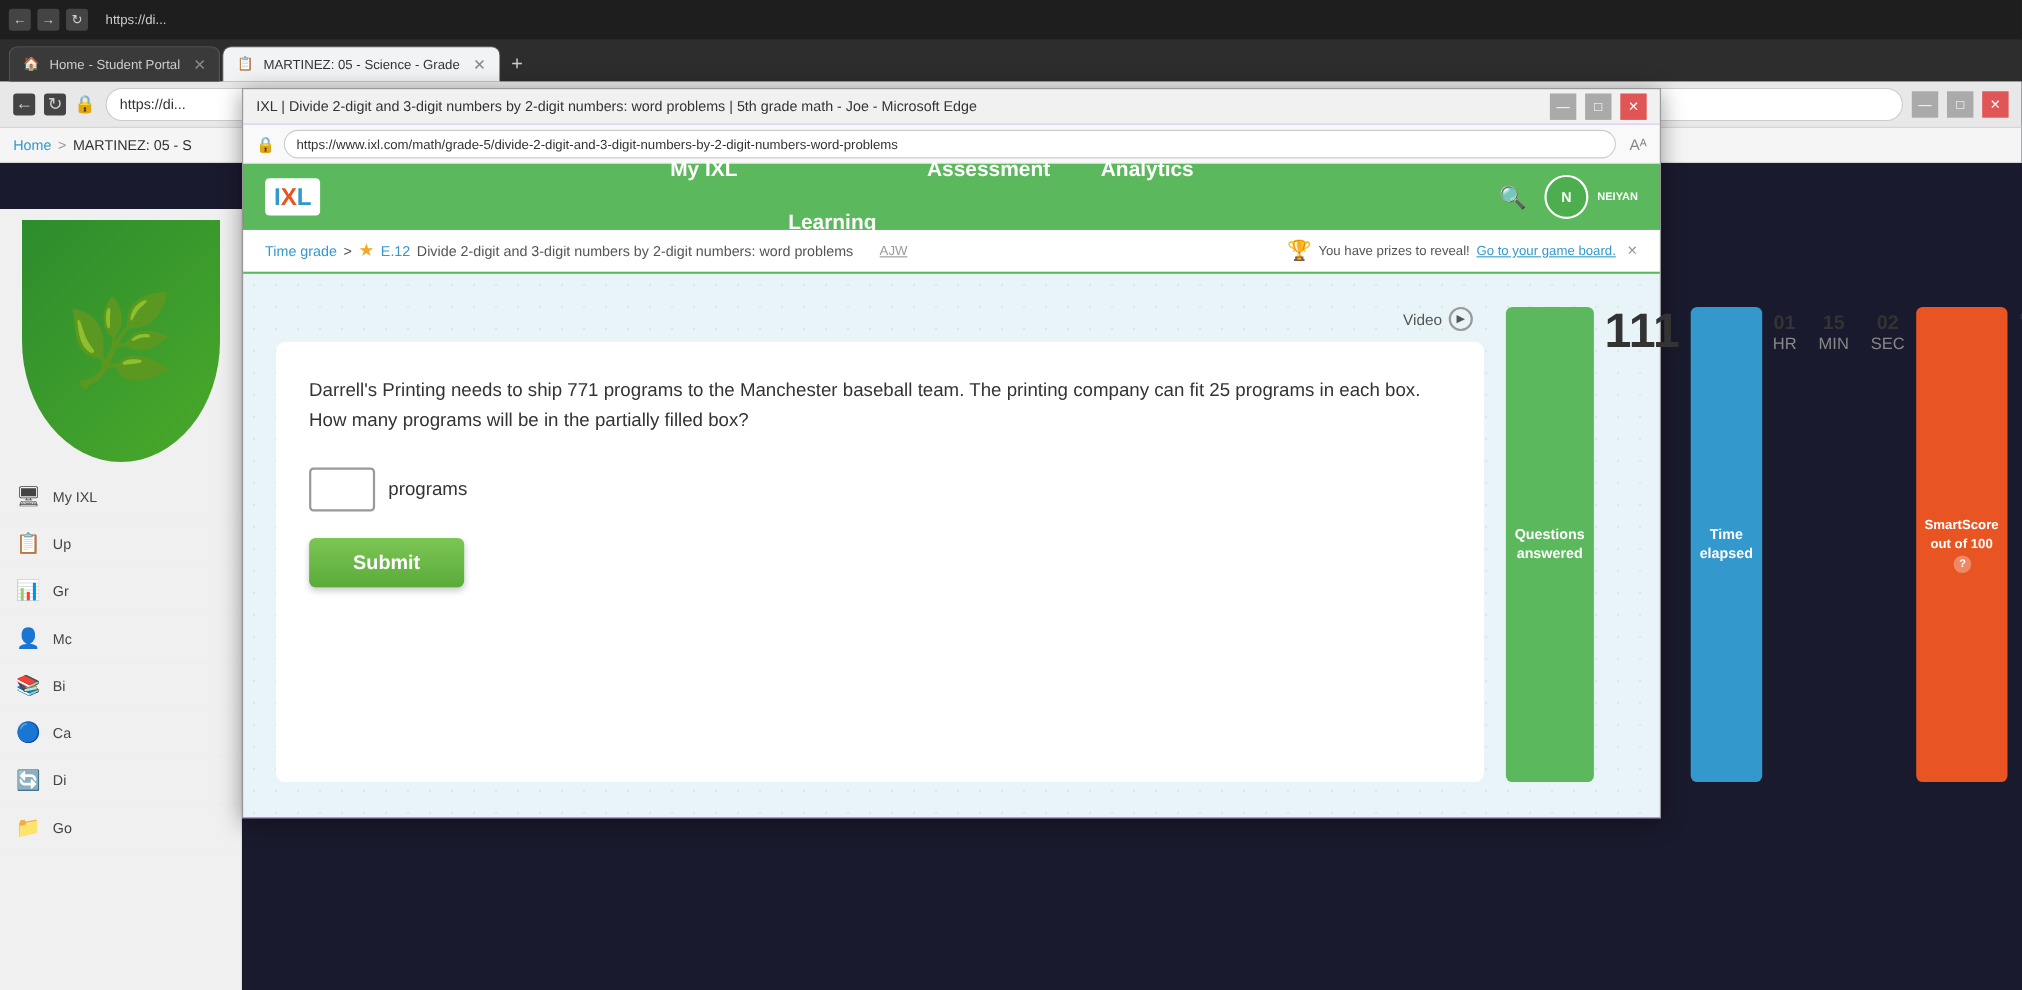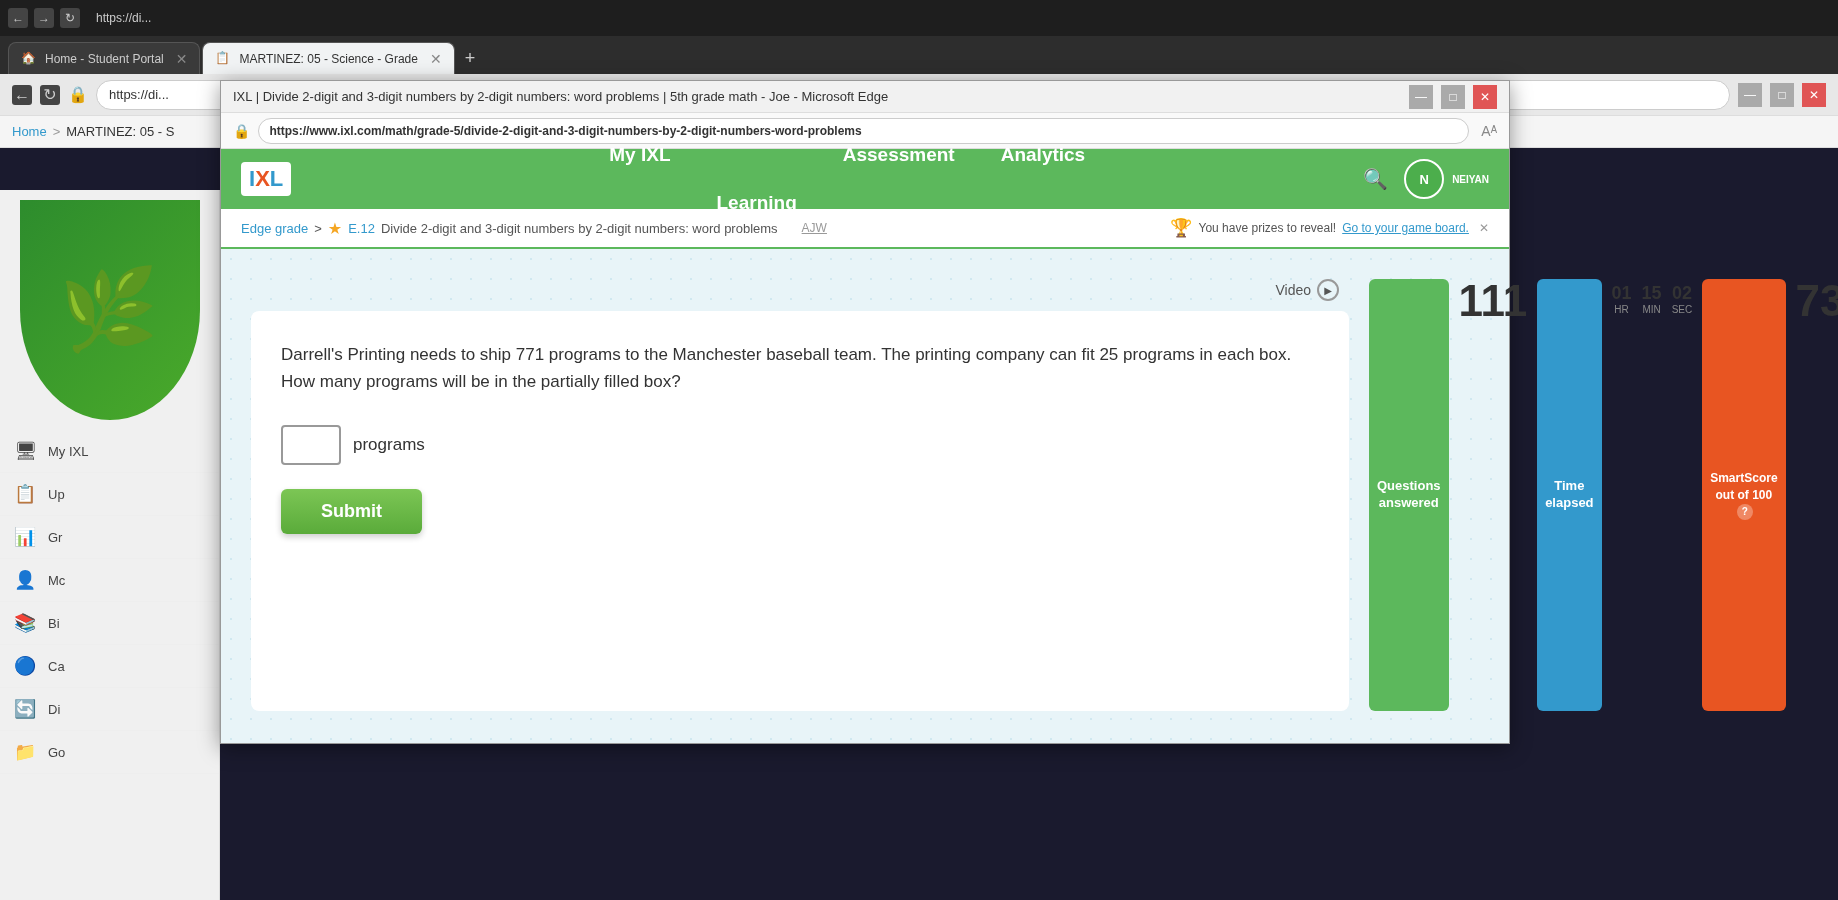--- a/index.html
+++ b/index.html
@@ -143,21 +143,20 @@
     }
     .popup-url-input {
       flex: 1;
       height: 26px;
       border: 1px solid #ccc;
       border-radius: 13px;
       padding: 0 10px;
       font-size: 12px;
       color: #333;
       background: white;
-      font-weight: bold;
     }
 
     
     .ixl-header {
       background: #5cb85c;
       height: 60px;
       display: flex;
       align-items: center;
       padding: 0 20px;
       gap: 0;
@@ -349,33 +348,33 @@
       padding: 10px 8px;
       font-size: 13px;
       font-weight: bold;
       text-align: center;
       line-height: 1.3;
       cursor: pointer;
     }
     .time-display {
       display: flex;
       justify-content: flex-end;
-      gap: 10px;
+      gap: 20px;
       padding: 4px 0;
     }
     .time-unit {
       text-align: center;
     }
     .time-value {
       font-size: 18px;
       font-weight: bold;
       color: #333;
     }
     .time-label {
-      font-size: 10px;
+      font-size: 15px;
       color: #888;
       text-transform: uppercase;
     }
     .smart-score-btn {
       background: #e85522;
       color: white;
       border: none;
       border-radius: 6px;
       padding: 8px 8px;
       font-size: 12px;
@@ -523,21 +522,21 @@
       <span class="nav-search">🔍</span>
       <div style="display:flex;align-items:center;">
         <div class="nav-user">
           <span>N</span>
         </div>
         <span class="nav-user-label">NEIYAN</span>
       </div>
     </div>
 
     <div class="ixl-breadcrumb">
-      <a style="color:#3399cc;text-decoration:none;">Edge grade</a>
+      <a style="color:#3399cc;text-decoration:none;">Time grade</a>
       <span>&gt;</span>
       <span class="grade-badge">★</span>
       <span style="color:#3399cc;">E.12</span>
       <span>Divide 2-digit and 3-digit numbers by 2-digit numbers: word problems</span>
       <span style="color:#999;margin-left:18px;font-size:12px;text-decoration:underline;">AJW</span>
       <div class="prize-notice">
         <span class="trophy-icon">🏆</span>
         <span>You have prizes to reveal!</span>
         <span class="prize-link">Go to your game board.</span>
         <span style="cursor:pointer;color:#999;margin-left:4px;">✕</span>

